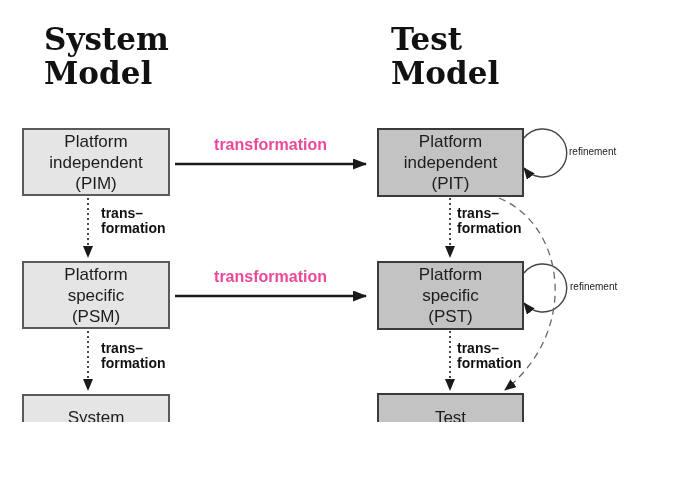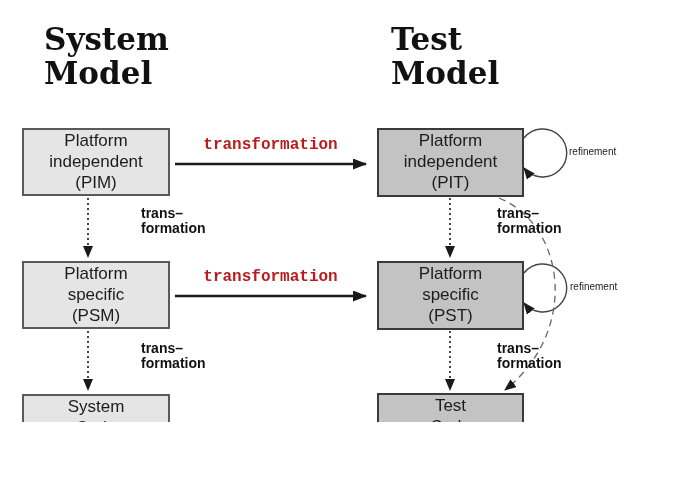--- a/index.html
+++ b/index.html
@@ -15,36 +15,36 @@
   }
   .layer{position:absolute; left:0; top:0; width:678px; height:490px;}
   svg{display:block;}
   .solid-arrow{stroke:var(--line); stroke-width:2.4; fill:none;}
   .dotted-arrow{stroke:var(--line); stroke-width:1.6; fill:none; stroke-dasharray:2 3;}
   .loop-arc{stroke:#444; stroke-width:1.4; fill:none;}
   .dashed-arc{stroke:var(--dash); stroke-width:1.3; fill:none; stroke-dasharray:7 5;}
   marker path{fill:var(--line);}
   .node{
     position:absolute; box-sizing:border-box;
-    display:flex; flex-direction:column; justify-content:flex-start; align-items:center;
+    display:flex; flex-direction:column; justify-content:center; align-items:center;
     font-size:17px; line-height:21px; text-align:center; color:#1c1c1c;
   }
   .node.left{background:var(--left-fill); border:2px solid var(--left-border);}
   .node.right{background:var(--right-fill); border:2px solid var(--right-border);}
   .heading{
     position:absolute; font-family:"DejaVu Serif", serif; font-weight:bold;
     font-size:31px; line-height:34px; color:#111; letter-spacing:0px;
   }
   .hlabel{
     position:absolute; font-weight:bold; font-size:16px; line-height:16px;
-    text-align:center; color:#b91c1c;font-family:Liberation Mono, monospace;
+    text-align:center; color:#ec4899;
   }
   .vlabel{
     position:absolute; font-weight:bold; font-size:14px; line-height:15px;
-    color:#111; text-align:left;margin-left:40px;
+    color:#111; text-align:left;
   }
   .rlabel{position:absolute; font-size:10px; line-height:15px; color:#222;}
 </style>
 </head>
 <body>
 
 <div class="stage">
 
   <svg class="layer" width="678" height="490" viewBox="0 0 678 490" aria-hidden="true">
     <defs>

